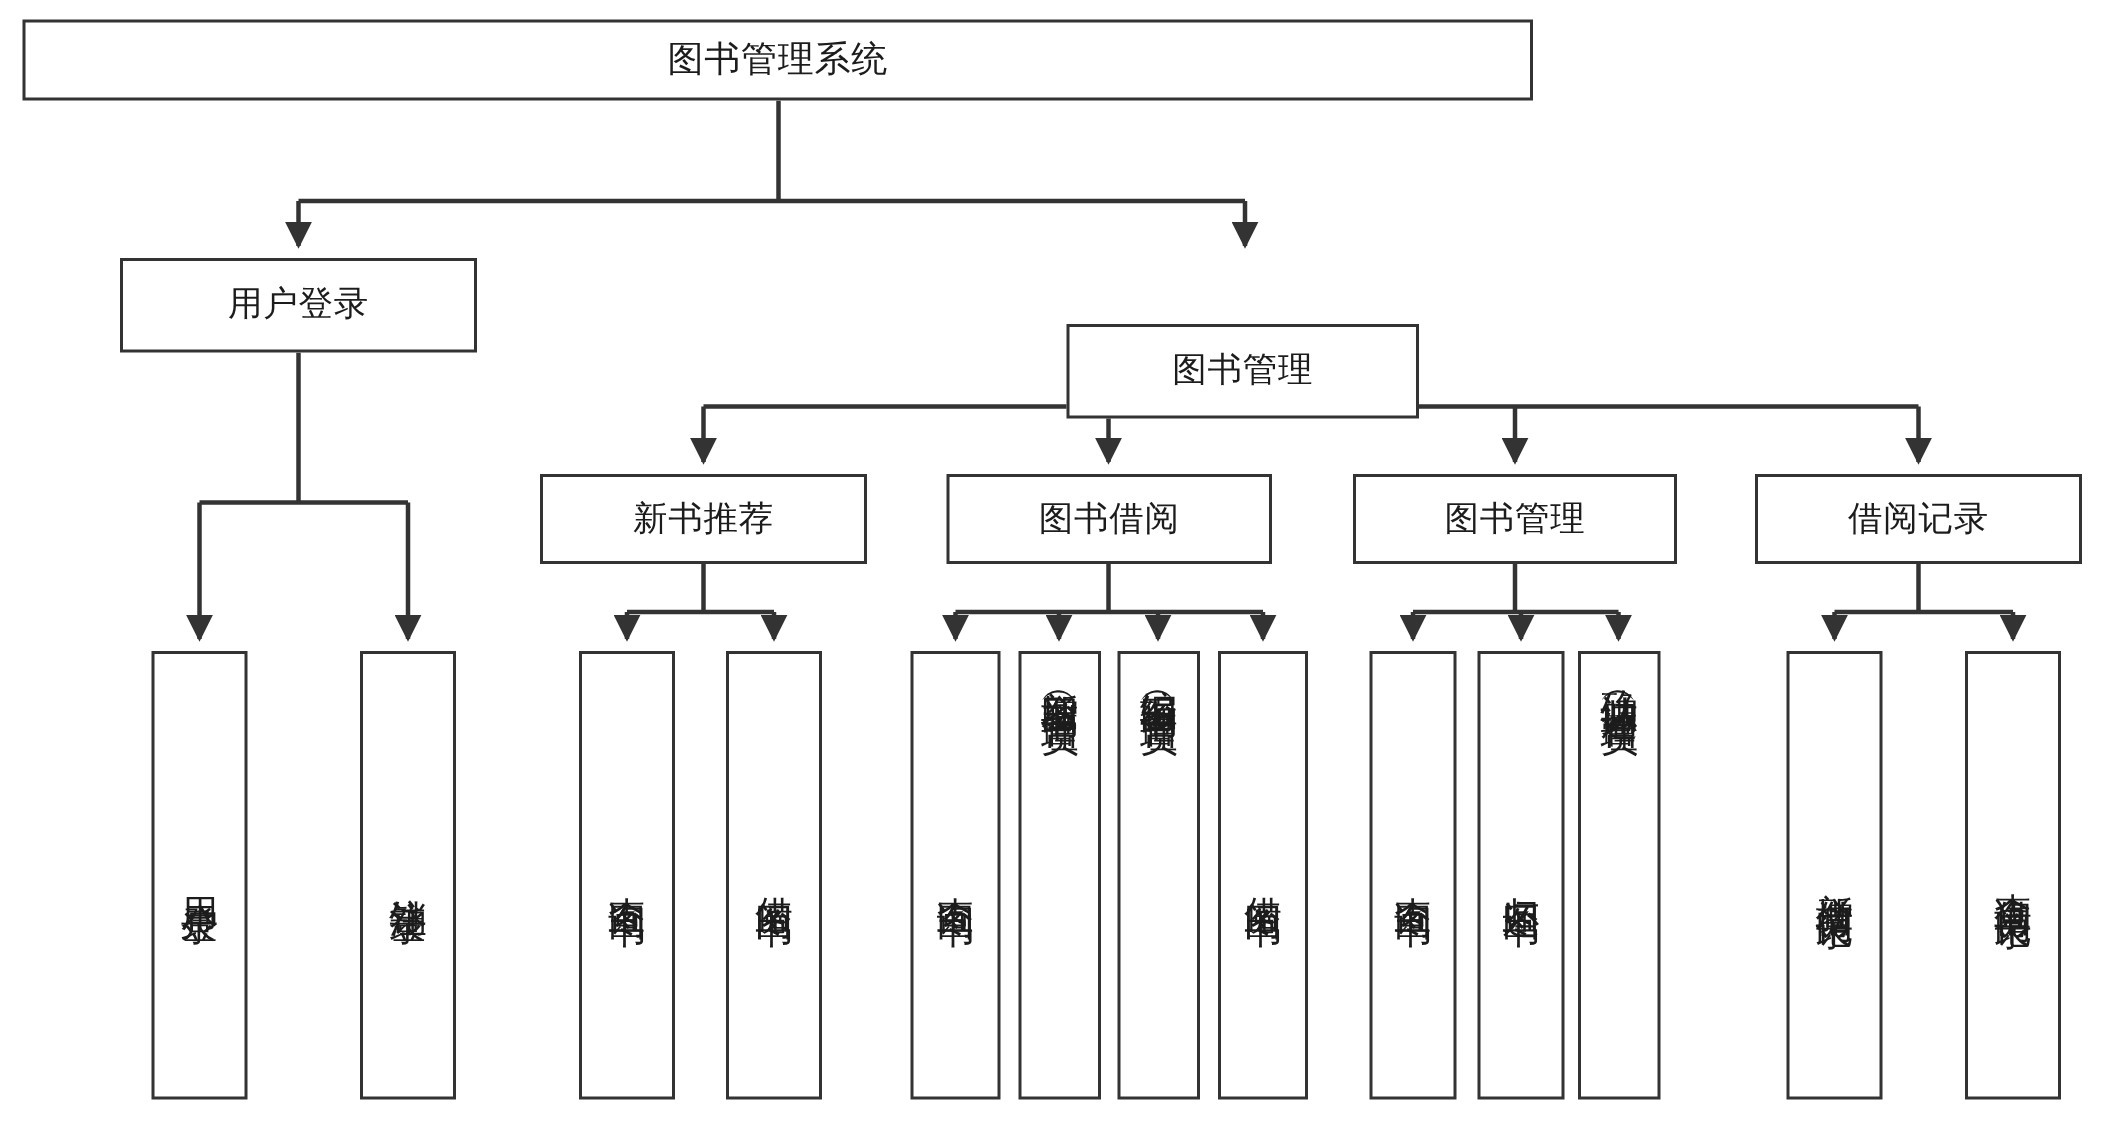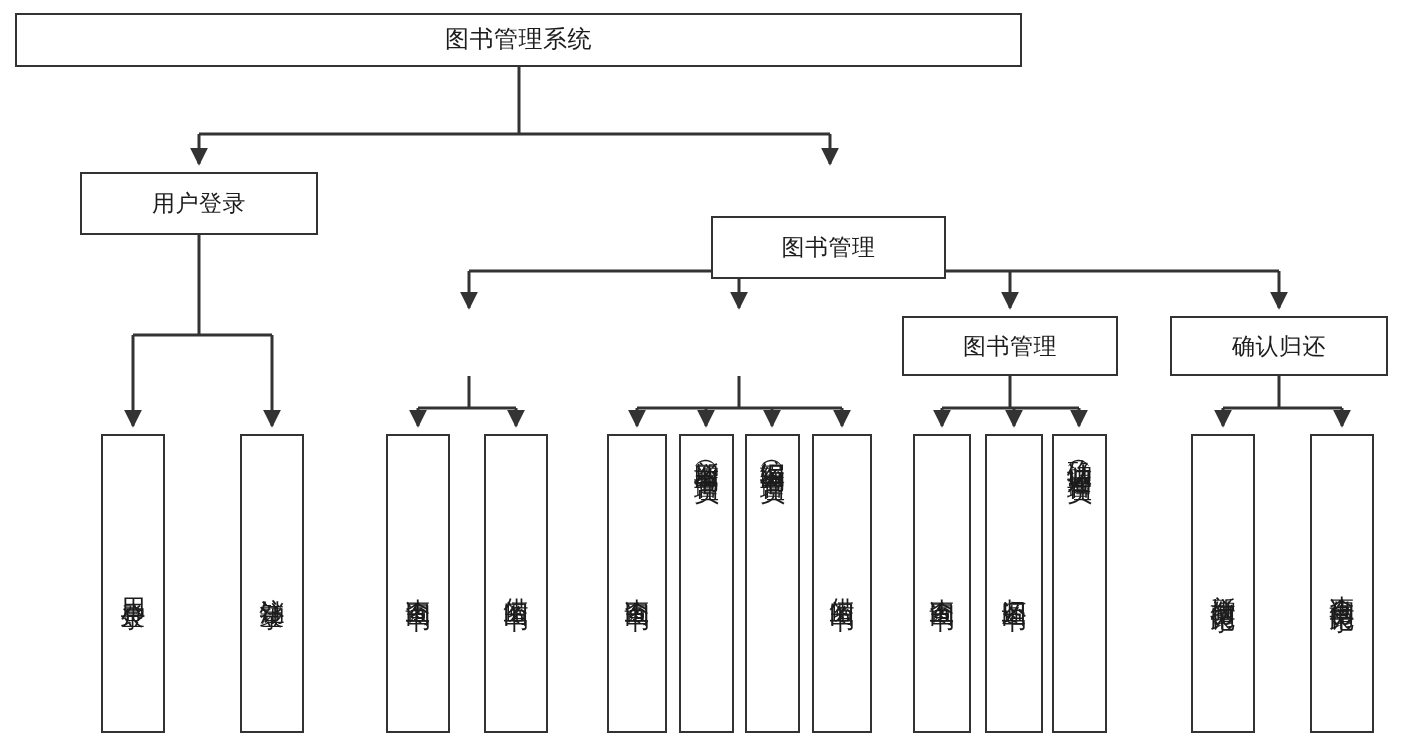--- a/index.html
+++ b/index.html
@@ -137,28 +137,34 @@
   </div>
 
   <div class="node horizontal" id="node-user-login" style="left: 80px; top: 172px; width: 238px; height: 63px;">
     <span class="node-label">用户登录</span>
   </div>
 
   <div class="node horizontal" id="node-book-management" style="left: 711px; top: 184px; width: 235px; height: 63px; margin-top: 32px;">
     <span class="node-label">图书管理</span>
   </div>
 
-
+  <div class="node horizontal" id="node-new-book-recommend" style="left: 360px; top: 316px; width: 218px; height: 60px;">
+    <span class="node-label">新书推荐</span>
+  </div>
+
+  <div class="node horizontal" id="node-book-borrow" style="left: 631px; top: 316px; width: 217px; height: 60px;">
+    <span class="node-label">图书借阅</span>
+  </div>
 
   <div class="node horizontal" id="node-current-borrow" style="left: 902px; top: 316px; width: 216px; height: 60px;">
     <span class="node-label">图书管理</span>
   </div>
 
   <div class="node horizontal" id="node-borrow-record" style="left: 1170px; top: 316px; width: 218px; height: 60px;">
-    <span class="node-label">确认归还</span>
+    <span class="node-label">借阅记录</span>
   </div>
 
   <div class="node vertical centered" id="node-leaf-user-login" style="left: 101px; top: 434px; width: 64px; height: 299px;">
     <span class="node-label">用户登录</span>
   </div>
 
   <div class="node vertical centered" id="node-leaf-logout" style="left: 240px; top: 434px; width: 64px; height: 299px;">
     <span class="node-label">注销登录</span>
   </div>
 

